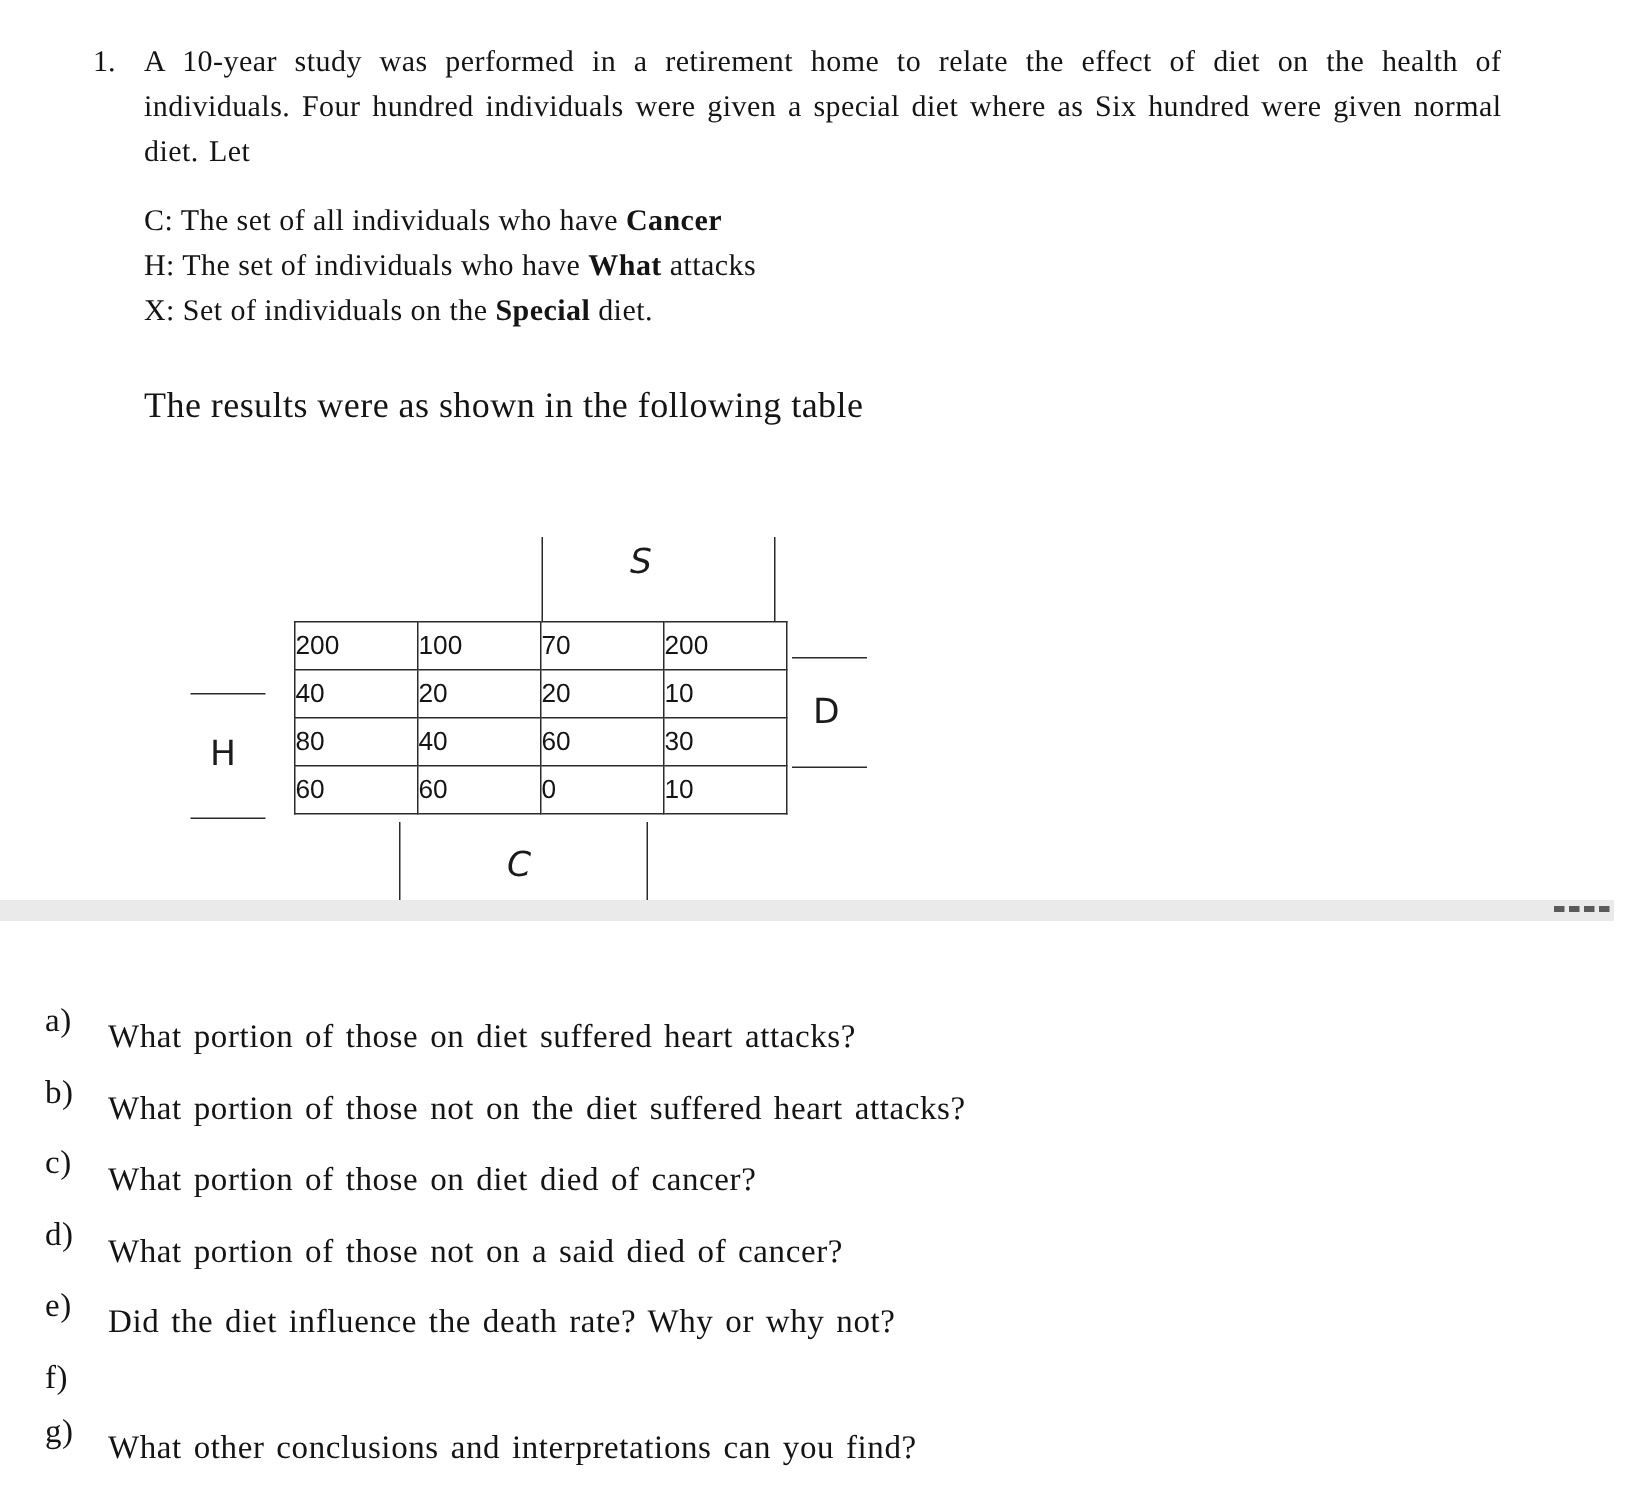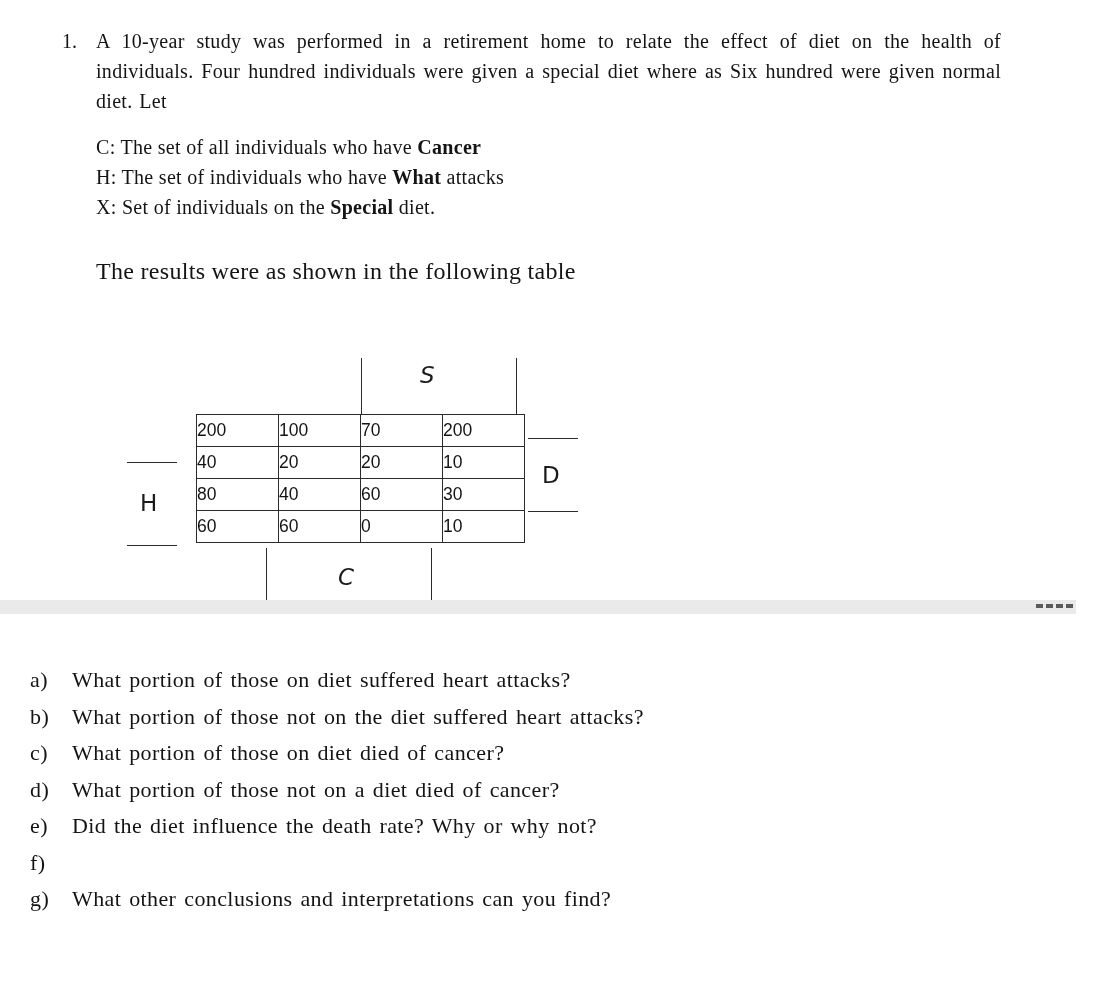--- a/index.html
+++ b/index.html
@@ -42,21 +42,21 @@
 
   
   .page-band { position: absolute; left: 0; top: 600px; width: 1076px; height: 14px; background: #eaeaea; }
   .artifact-marks { position: absolute; left: 1036px; top: 604px; display: flex; gap: 3px; }
   .artifact-marks i { display: block; width: 7px; height: 4px; background: #5a5a5a; }
 
   
   .questions { position: absolute; left: 30px; top: 662px; width: 1050px; }
   .q { display: flex; font-size: 22px; line-height: 36.5px; letter-spacing: 0.4px; word-spacing: 2px; }
   .q-letter { flex: 0 0 42px; width: 42px; }
-  .q-text { width: 870px; max-width: 870px; }
+  .q-text { width: 870px; max-width: 870px; margin-top: 11px; }
 </style>
 </head>
 <body>
 
 <div class="page">
 
   <div class="problem">
     <span class="problem-number">1.</span>
     <div class="problem-body">
       <p class="intro">A 10-year study was performed in a retirement home to relate the effect of diet on the health of individuals. Four hundred individuals were given a special diet where as Six hundred were given normal diet. Let</p>
@@ -135,21 +135,21 @@
     <div class="q">
       <span class="q-letter">b)</span>
       <span class="q-text">What portion of those not on the diet suffered heart attacks?</span>
     </div>
     <div class="q">
       <span class="q-letter">c)</span>
       <span class="q-text">What portion of those on diet died of cancer?</span>
     </div>
     <div class="q">
       <span class="q-letter">d)</span>
-      <span class="q-text">What portion of those not on a diet died of cancer?</span>
+      <span class="q-text">What portion of those not on a said died of cancer?</span>
     </div>
     <div class="q">
       <span class="q-letter">e)</span>
       <span class="q-text">Did the diet influence the death rate? Why or why not?</span>
     </div>
     <div class="q">
       <span class="q-letter">f)</span>
     </div>
     <div class="q">
       <span class="q-letter">g)</span>

